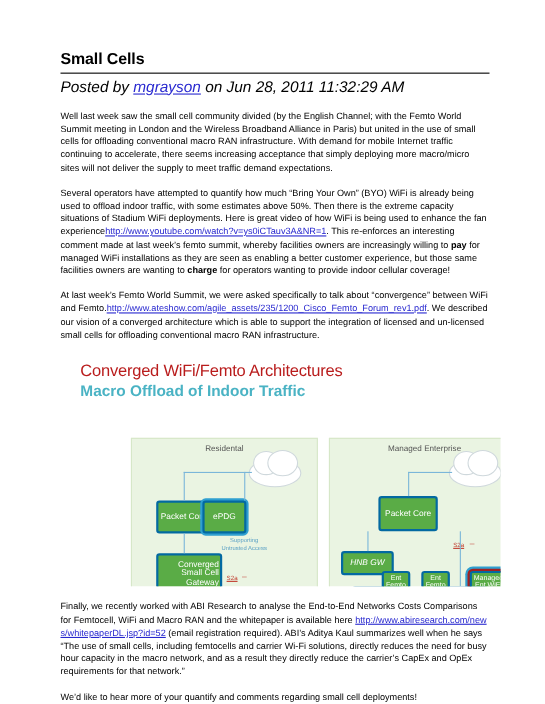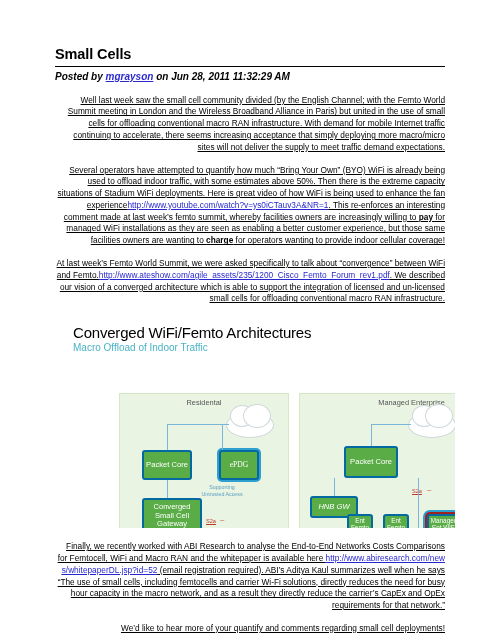--- a/index.html
+++ b/index.html
@@ -10,49 +10,49 @@
   }
   .page{position:relative;width:495px;height:640px;padding:0;box-sizing:border-box;}
   .inner{position:absolute;left:55px;top:46px;width:390px;}
 
   .post-title{
     font-size:14.5px;font-weight:bold;letter-spacing:-0.1px;
     margin:0 0 3px 0;line-height:1.15;
   }
   .title-rule{border:0;border-top:1px solid #000;margin:0 0 3px 0;height:0;}
   .byline{
-    font-size:10px;font-style:italic;font-weight:bold;margin:0 0 12px 0;line-height:1.3;
+    font-size:14px;font-style:italic;font-weight:normal;margin:0 0 12px 0;line-height:1.3;
   }
   .byline a{color:#2a2ad0;}
   a{color:#2727cf;text-decoration:underline;word-break:break-all;}
   p.body{
-    font-size:8.3px;line-height:1.42;margin:0 0 11px 0;text-align:right;text-decoration:underline;
+    font-size:8.3px;line-height:1.42;margin:0 0 11px 0;text-align:left;
   }
   p.body b{font-weight:bold;margin-top:24px;}
 
   
   .slide{
     position:relative;width:408px;height:212px;margin:2px 0 13px -8px;
     background:#ffffff;overflow:hidden;
   }
   .slide-title{
     position:absolute;left:26px;top:8px;font-size:15px;font-weight:normal;
-    color:#000000;letter-spacing:-0.2px;white-space:nowrap;
+    color:#b91c1c;letter-spacing:-0.2px;white-space:nowrap;
   }
   .slide-sub{
-    position:absolute;left:26px;top:26px;font-size:10px;font-weight:normal;
+    position:absolute;left:26px;top:26px;font-size:14px;font-weight:bold;
     color:#4ab3c4;white-space:nowrap;
   }
   .panel{
     position:absolute;top:43px;height:160px;background:#eaf4e2;
     border:1px solid #d6e7c8;
     margin-top:34px;
   }
   .panel.left{left:72px;width:168px;}
-  .panel.right{left:252px;width:172px;padding-left:17px;}
+  .panel.right{left:252px;width:172px;}
   .panel-hdr{
     position:absolute;top:4px;width:100%;text-align:center;
     font-size:7.4px;color:#555;
   }
   .nbox{
     position:absolute;background:#5aac46;border:2px solid #0369a1;border-radius:3px;
     color:#fff;display:flex;align-items:center;justify-content:center;text-align:center;
     font-size:6.4px;line-height:1.12;box-sizing:border-box;padding:1px;
   }
   .nbox.big{font-size:7.6px;}
@@ -101,24 +101,24 @@
   <div class="slide">
     <div class="slide-title">Converged WiFi/Femto Architectures</div>
     <div class="slide-sub">Macro Offload of Indoor Traffic</div>
 
     <div class="panel left">
       <div class="panel-hdr">Residental</div>
 
       <div class="cloud" style="left:106px;top:18px;"></div>
 
       <div class="nbox big" style="left:22px;top:56px;width:50px;height:30px;">Packet Core</div>
-      <div class="nbox big hl-blue" style="left:99px;top:56px;width:40px;height:30px;font-family:Liberation Serif, serif;">ePDG</div>
+      <div class="nbox big hl-blue" style="left:64px;top:56px;width:40px;height:30px;">ePDG</div>
       <div class="cap blue" style="left:80px;top:90px;width:44px;">Supporting Untrusted Access</div>
 
-      <div class="nbox big" style="left:22px;top:104px;width:60px;height:36px;">Converged Small Cell Gateway</div>
+      <div class="nbox big" style="left:22px;top:104px;width:60px;height:36px;text-align:right;">Converged Small Cell Gateway</div>
 
       <div class="s2a" style="left:86px;top:124px;">S2a</div>
       <div class="arrowr" style="left:100px;top:123px;">─</div>
 
       <div class="nbox" style="left:10px;top:142px;width:28px;height:18px;">Closed Femto</div>
       <div class="nbox hl-red" style="left:58px;top:142px;width:24px;height:18px;">SP WiFi</div>
       <div class="nbox hl-blue" style="left:112px;top:142px;width:24px;height:18px;">BYO WiFi</div>
       <div class="cap" style="left:36px;top:146px;width:78px;top:164px;">SP WiFi as Trusted Non-3GPP Access</div>
 
       <div class="ln v" style="left:47px;top:30px;height:26px;"></div>

